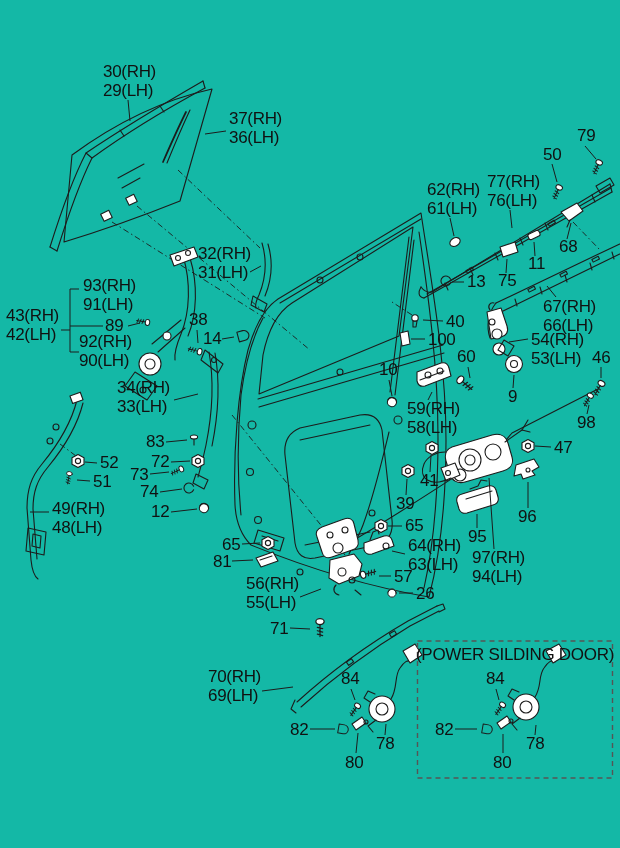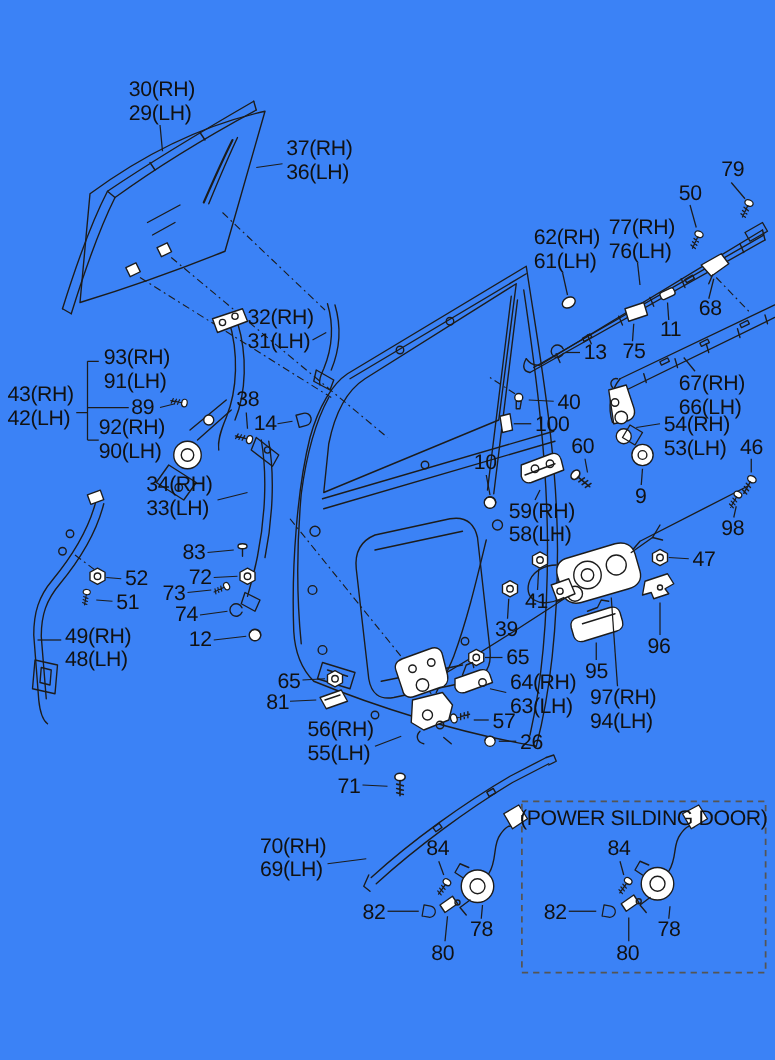--- a/index.html
+++ b/index.html
@@ -1,16 +1,16 @@
 <!DOCTYPE html>
 <html><head>
 <meta charset="utf-8">
 <style>
   html,body{margin:0;padding:0;background:#ffffff;}
-  .stage{width:620px;height:848px;position:relative;background:#3b82f6;overflow:hidden;}
+  .stage{width:620px;height:848px;position:relative;background:#14b8a6;overflow:hidden;}
   svg{display:block;}
   .ln{stroke:#1c1c1c;stroke-width:1.1;fill:none;stroke-linecap:round;stroke-linejoin:round;}
   .ln2{stroke:#1c1c1c;stroke-width:1.7;fill:none;stroke-linecap:round;stroke-linejoin:round;}
   .fw{fill:#ffffff;}
   .leader{stroke:#1c1c1c;stroke-width:1;fill:none;}
   .dashdot{stroke:#1c1c1c;stroke-width:0.9;fill:none;stroke-dasharray:6 3 1.5 3;}
   .dashbox{stroke:#555;stroke-width:1.4;fill:none;stroke-dasharray:5 4;}
   .lbl{font-family:"Liberation Sans",sans-serif;font-size:17px;letter-spacing:-0.3px;fill:#111;}
   .lblc{text-anchor:middle;}
 </style>

